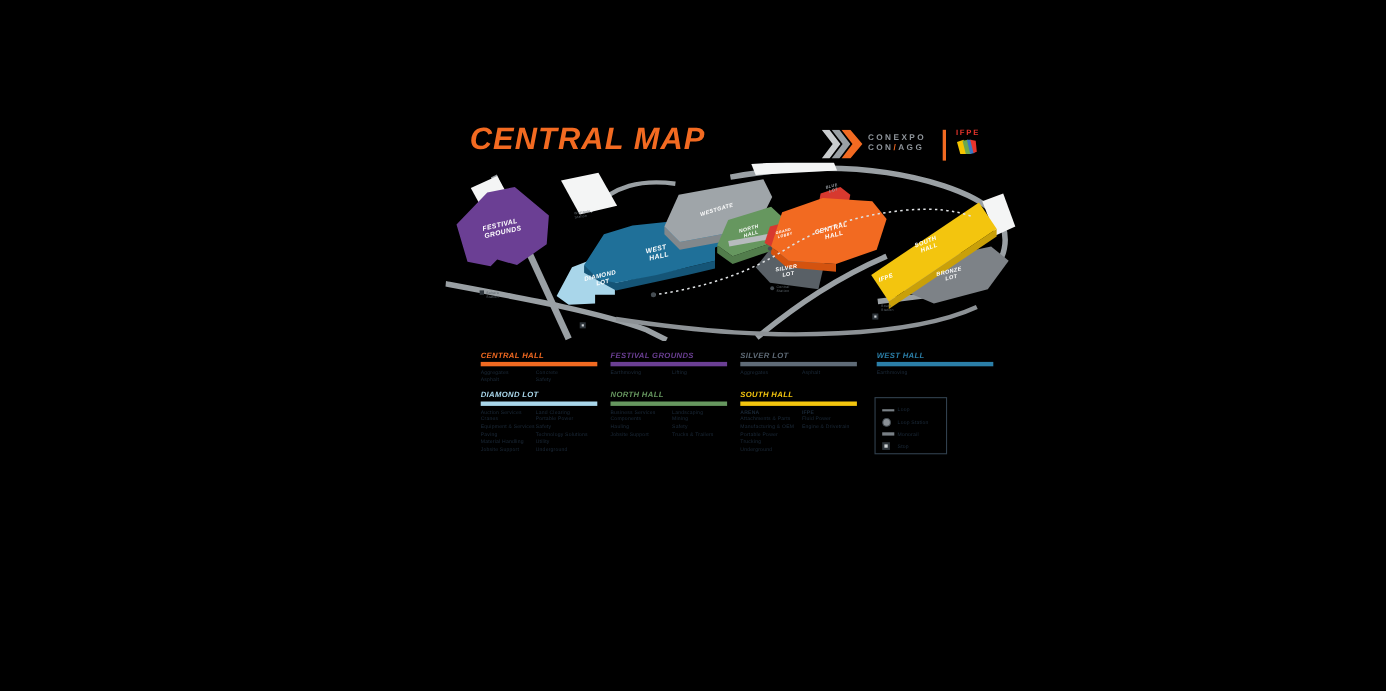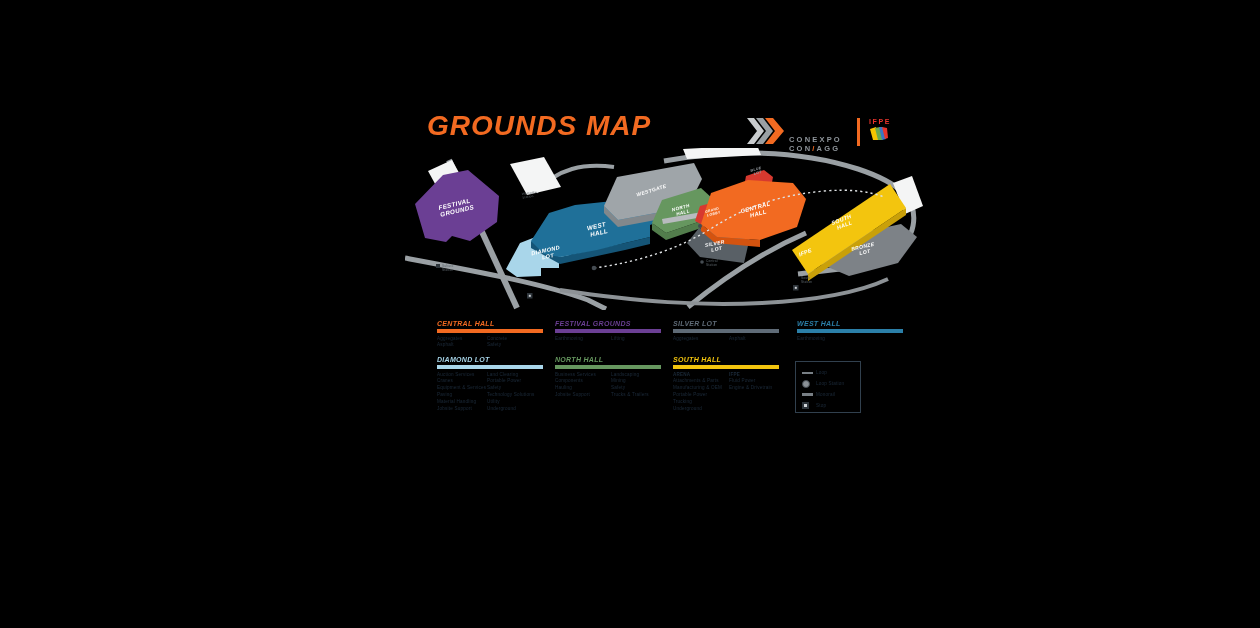--- a/index.html
+++ b/index.html
@@ -2,21 +2,21 @@
 <html><head>
 <meta charset="utf-8">
 <style>
   html,body{margin:0;padding:0;background:#000;}
   .page{position:relative;width:1260px;height:628px;background:#000;overflow:hidden;
         font-family:"Liberation Sans",sans-serif;}
   
   .title{position:absolute;left:427px;top:110px;font-size:28px;font-weight:bold;
          font-style:italic;color:#f26a21;letter-spacing:1px;white-space:nowrap;}
   .brand{position:absolute;left:747px;top:118px;display:flex;align-items:flex-start;}
-  .brand-text{margin-left:4px;margin-top:17px;}
+  .brand-text{margin-left:4px;margin-top:2px;}
   .brand-text div{font-size:7.5px;font-weight:bold;letter-spacing:2.2px;color:#8f959b;line-height:9px;}
   .brand-text .slash{color:#f26a21;}
   .brand-divider{position:absolute;left:857px;top:118px;width:2.5px;height:28px;background:#f26a21;}
   .ifpe-logo{position:absolute;left:869px;top:118px;width:26px;}
   .ifpe-word{font-size:7px;font-weight:bold;letter-spacing:1.6px;color:#e8342c;line-height:8px;}
   
   .map-svg{position:absolute;left:405px;top:148px;width:520px;height:162px;}
   .mlabel{fill:#ffffff;font-weight:bold;font-style:italic;letter-spacing:.4px;
           font-family:"Liberation Sans",sans-serif;text-anchor:middle;}
   .slabel{fill:#5e676d;font-size:3.2px;letter-spacing:.2px;
@@ -42,21 +42,21 @@
   .ki-circle{width:6px;height:6px;border-radius:50%;background:#8b9197;border:1.5px solid #454c52;}
   .ki-line{width:11px;height:2.5px;background:#787f85;}
   .ki-stop{width:7px;height:7px;background:#2e353b;display:flex;align-items:center;justify-content:center;}
   .ki-stop i{width:3px;height:3px;background:#cfd3d6;display:block;}
 </style>
 </head>
 <body>
 
 <div class="page">
 
-  <div class="title">GROUNDS MAP</div>
+  <div class="title">CENTRAL MAP</div>
 
   <div class="brand">
     <svg width="38" height="26" viewBox="0 0 38 26">
       <polygon points="0,0 7,0 17,13 7,26 0,26 10,13" fill="#c9ccce"></polygon>
       <polygon points="9,0 16,0 26,13 16,26 9,26 19,13" fill="#9aa0a4"></polygon>
       <polygon points="18,0 26,0 37,13 26,26 18,26 28,13" fill="#f26a21"></polygon>
     </svg>
     <div class="brand-text">
       <div>CONEXPO</div>
       <div><span>CON</span><span class="slash">/</span><span>AGG</span></div>

